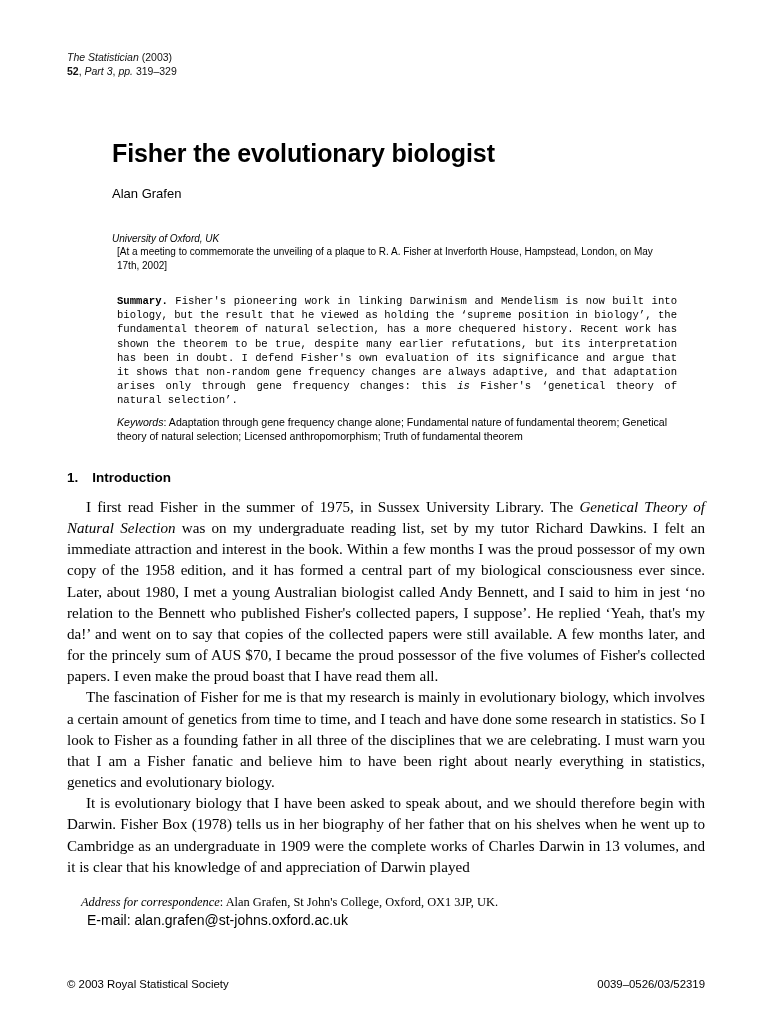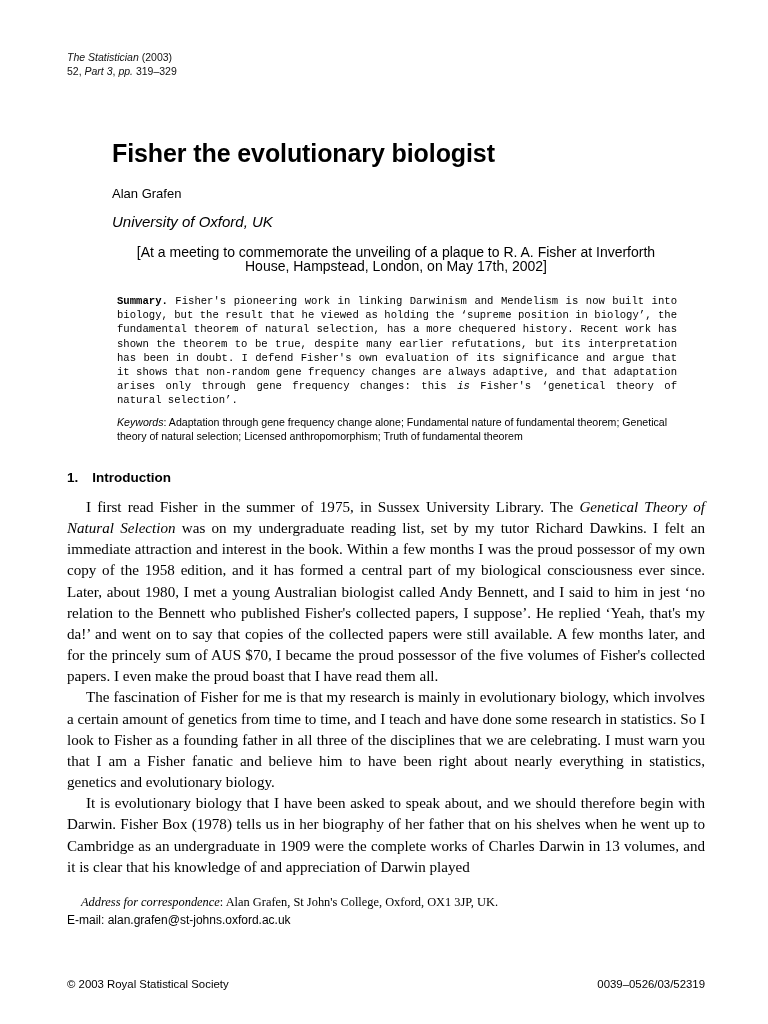--- a/index.html
+++ b/index.html
@@ -21,21 +21,21 @@
   .journal-head {
     position: absolute;
     left: 67px;
     top: 50px;
     font-family: "Liberation Sans", sans-serif;
     font-size: 10.5px;
     line-height: 14px;
     color: #111;
   }
   .journal-head .line1 .jname { font-style: italic; }
-  .journal-head .line2 .vol { font-weight: normal; }
+  .journal-head .line2 .vol { font-weight: bold; }
   .journal-head .line2 .part,
   .journal-head .line2 .pp { font-style: italic; }
 
   
   .article-title {
     position: absolute;
     left: 112px;
     top: 122px;
     width: 600px;
     font-family: "Liberation Sans", sans-serif;
@@ -51,36 +51,36 @@
     left: 112px;
     top: 184px;
     width: 600px;
     font-family: "Liberation Sans", sans-serif;
   }
   .author-name {
     font-size: 13px;
     line-height: 19px;
   }
   .author-affil {
-    font-size: 15px;
+    font-size: 10px;
     font-style: italic;
     line-height: 19px;
-    margin-top: 9px;
+    margin-top: 26px;
   }
 
   
   .meeting-note {
     position: absolute;
     left: 117px;
     top: 245px;
     width: 558px;
     font-family: "Liberation Sans", sans-serif;
-    font-size: 14px;
+    font-size: 10px;
     line-height: 14.2px;
-    text-align: center;
+    text-align: left;
   }
 
   
   .summary {
     position: absolute;
     left: 117px;
     top: 294px;
     width: 560px;
     font-family: Liberation Mono, monospace;
     font-size: 10.6px;
@@ -148,23 +148,24 @@
     font-family: "Liberation Serif", serif;
     font-size: 12.4px;
     line-height: 16px;
     text-indent: 14px;
   }
   .footnote .addr .addr-label {
     font-style: italic;
   }
   .footnote .email {
     font-family: "Liberation Sans", sans-serif;
-    font-size: 12px;
+    font-size: 14px;
     line-height: 16px;
     margin-top: 2px;
+    margin-left: 20px;
   }
 
   
   .page-footer {
     position: absolute;
     left: 67px;
     top: 978px;
     width: 638px;
     display: flex;
     justify-content: space-between;

